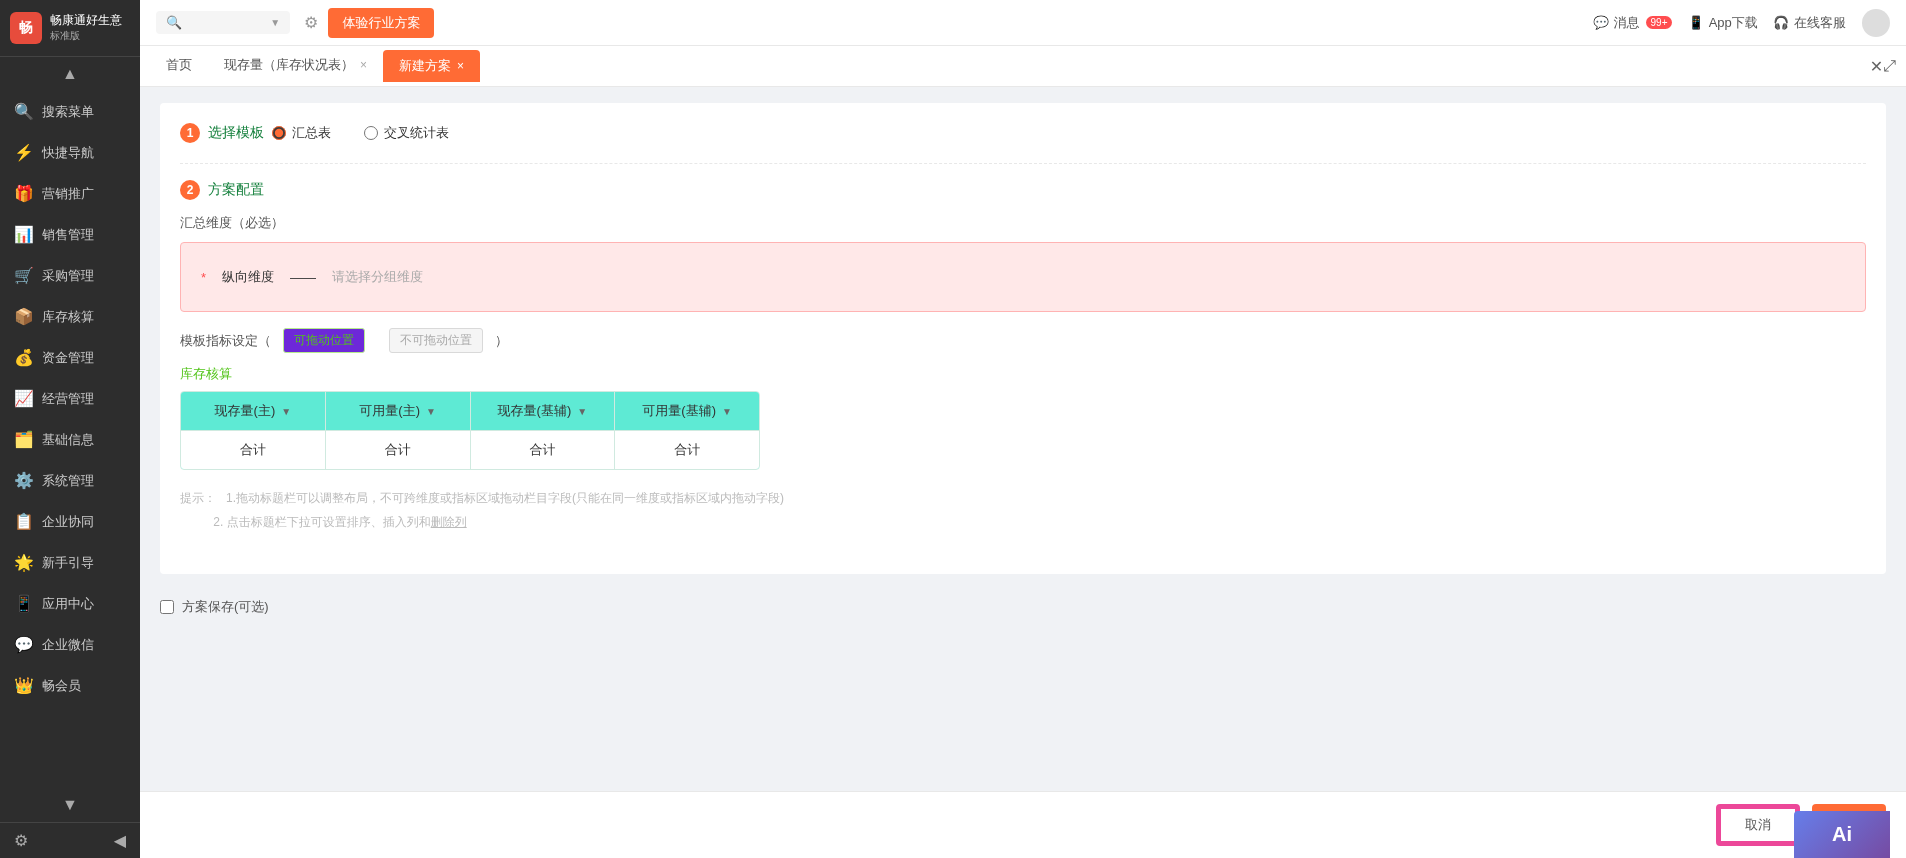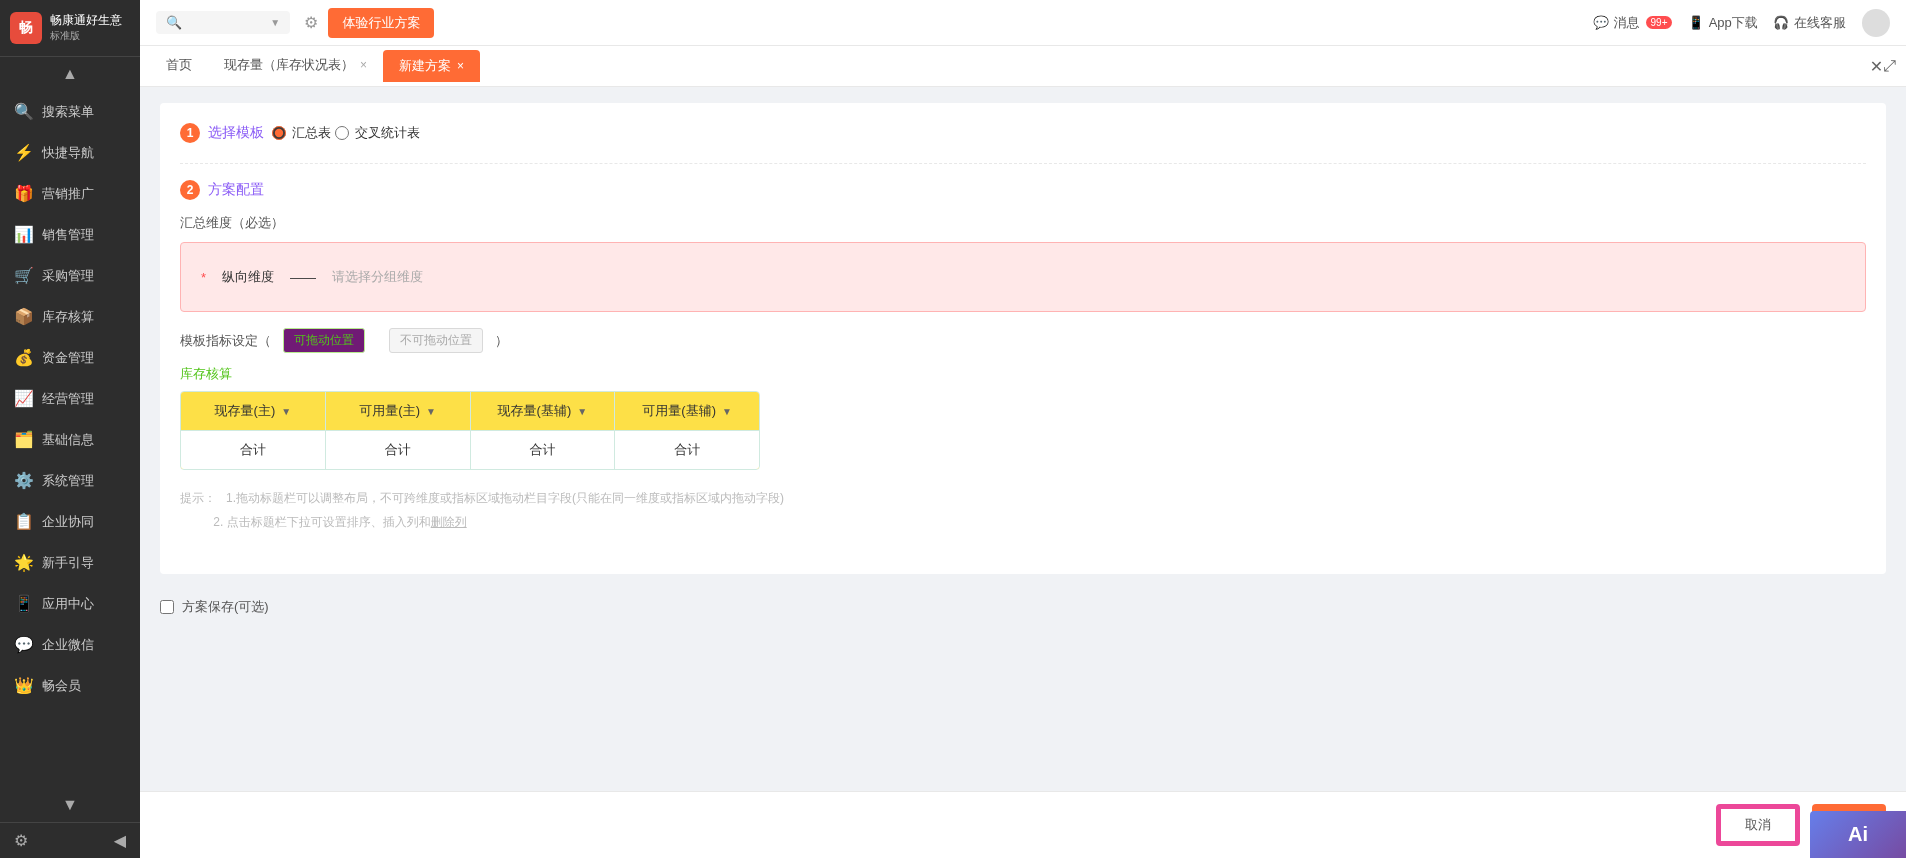--- a/index.html
+++ b/index.html
@@ -136,23 +136,23 @@
     .step-header {
       display: flex; align-items: center; gap: 8px;
       margin-bottom: 14px;
     }
     .step-badge {
       background: #ff6b35; color: #fff;
       border-radius: 50%; width: 20px; height: 20px;
       display: flex; align-items: center; justify-content: center;
       font-size: 12px; font-weight: bold; flex-shrink: 0;
     }
-    .step-title { font-size: 14px; font-weight: 500; color: #8b5cf6; }
-
-    .radio-group { display: flex; align-items: center; gap: 4px; justify-content: space-between; }
+    .step-title { font-size: 14px; font-weight: 500; color: #15803d; }
+
+    .radio-group { display: flex; align-items: center; gap: 33px; justify-content: space-between; }
     .radio-item { display: flex; align-items: center; gap: 6px; cursor: pointer; font-size: 13px; color: #333; }
     .radio-item input[type=radio] { accent-color: #ff6b35; width: 14px; height: 14px; }
 
     
     .section-divider { border: none; border-top: 1px dashed #e8e8e8; margin: 16px 0; }
 
     .field-label { font-size: 13px; color: #555; margin-bottom: 10px; }
 
     
     .dimension-area {
@@ -164,34 +164,34 @@
     .dimension-required { color: #ff4d4f; font-size: 13px; }
     .dimension-label { color: #333; font-size: 13px; }
     .dimension-dash { color: #333; }
     .dimension-placeholder { color: #aaa; font-size: 13px; }
 
     
     .indicator-settings { display: flex; align-items: center; gap: 12px; margin-top: 16px; margin-bottom: 10px; font-size: 13px; color: #555; }
     .indicator-tag {
       padding: 3px 10px; border-radius: 3px; font-size: 12px;
     }
-    .indicator-tag.movable { background: #701a75; color: #52c41a; border: 1px solid #b7eb8f; text-align: center; }
+    .indicator-tag.movable { background: #6d28d9; color: #52c41a; border: 1px solid #b7eb8f; text-align: center; }
     .indicator-tag.immovable { background: #f5f5f5; color: #aaa; border: 1px solid #d9d9d9; }
 
     
     .stats-section { margin-top: 12px; }
     .stats-label { color: #52c41a; font-size: 13px; margin-bottom: 8px; }
     .stats-table {
       border: 1px solid #d0eae0;
       border-radius: 4px;
       overflow: hidden;
       width: 580px;
     }
     .stats-table-header {
-      display: flex; background: #fde047;
+      display: flex; background: #5eead4;
     }
     .stats-col {
       flex: 1;
       border-right: 1px solid #d0eae0;
       text-align: center;
     }
     .stats-col:last-child { border-right: none; }
     .stats-col-header {
       display: flex; align-items: center; justify-content: center; gap: 6px;
       padding: 10px 8px;
@@ -229,21 +229,21 @@
       padding: 7px 24px; border-radius: 4px; cursor: pointer; font-size: 13px;
     }
     .btn-query {
       background: #ff6b35; border: none; color: #fff;
       padding: 7px 24px; border-radius: 4px; cursor: pointer; font-size: 13px;
     }
     .win-btn { background: none; border: none; cursor: pointer; font-size: 16px; color: #666; }
 
     
     .ai-badge {
-      position: fixed; right: 0; bottom: 0;
+      position: fixed; right: 16px; bottom: 0;
       background: linear-gradient(135deg, #667eea, #764ba2);
       color: #fff; font-size: 20px; font-weight: bold;
       width: 96px; height: 47px;
       display: flex; align-items: center; justify-content: center;
       border-radius: 4px 0 0 0;
     }
 
     
     .sidebar-scroll-top, .sidebar-scroll-bottom {
       text-align: center; padding: 4px 0;

